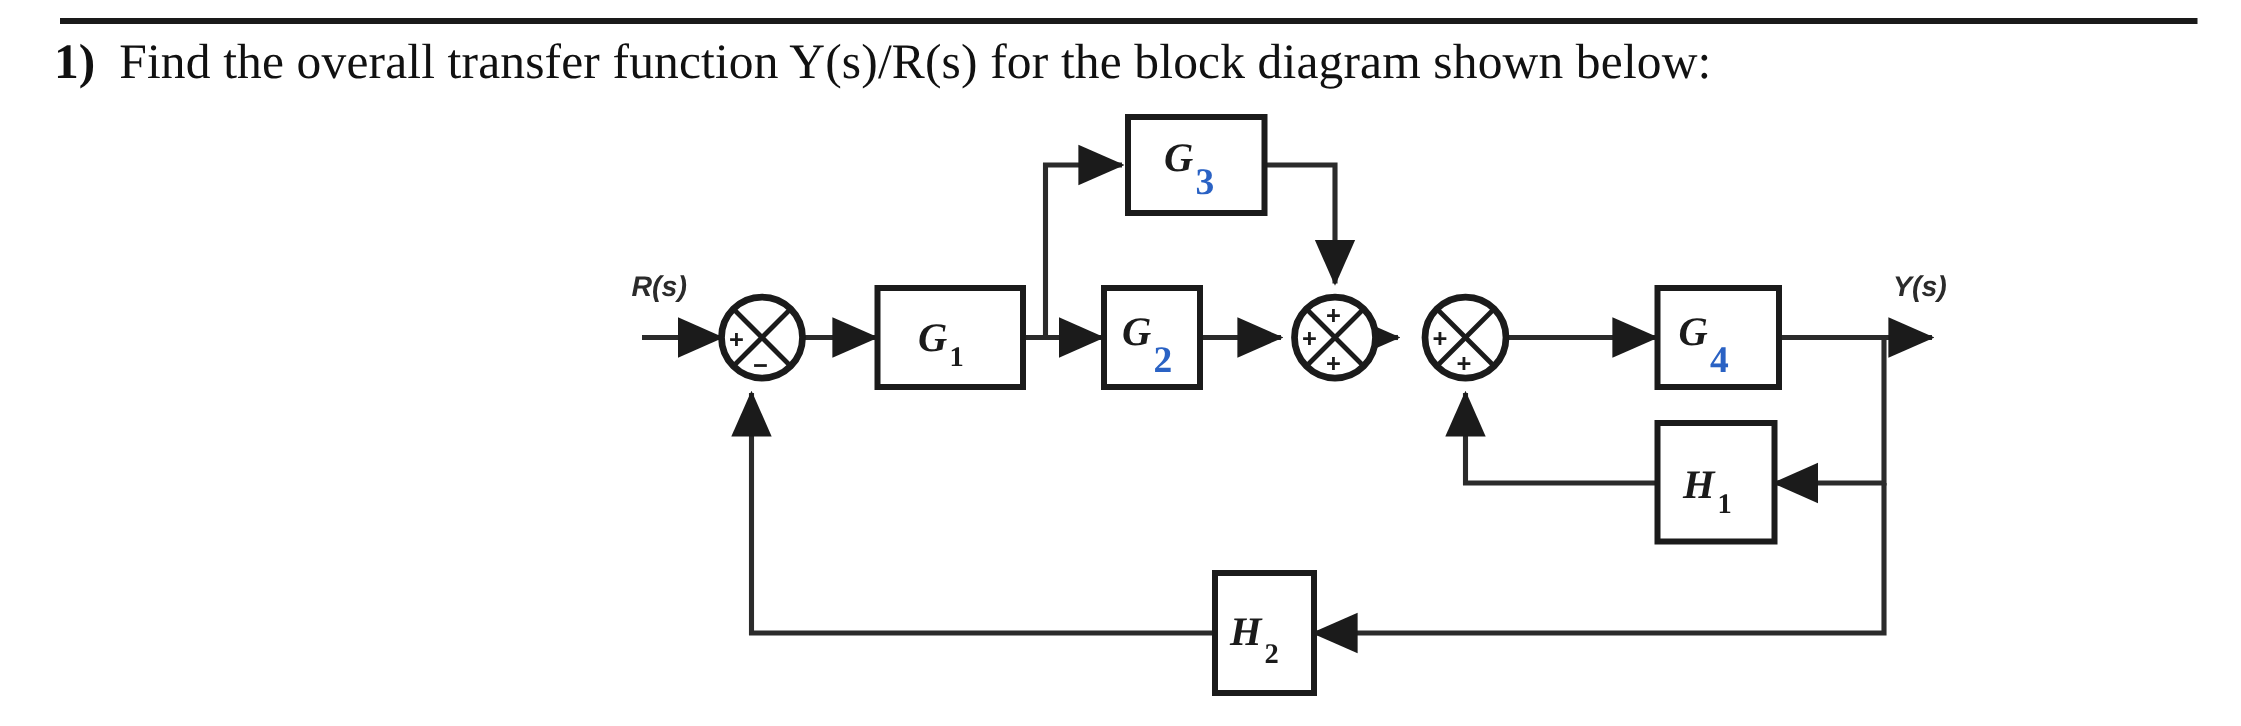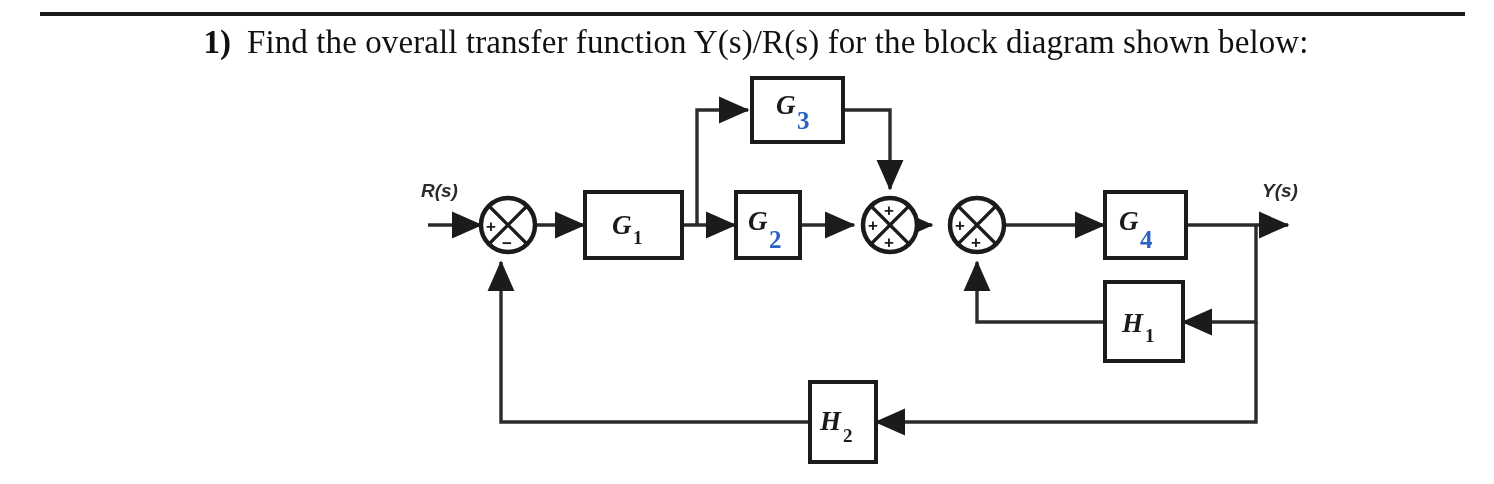--- a/index.html
+++ b/index.html
@@ -29,21 +29,20 @@
     height: 4px;
     background: #1a1a1a;
   }
   #question-line {
     position: absolute;
     left: 36px;
     top: 24px;
     width: 1440px;
     height: 48px;
     white-space: nowrap;
-    text-align: center;
   }
   #q-number {
     display: inline-block;
     font-family: "Liberation Serif", serif;
     font-weight: bold;
     font-size: 33px;
     color: #111111;
     vertical-align: baseline;
   }
   #q-text {

